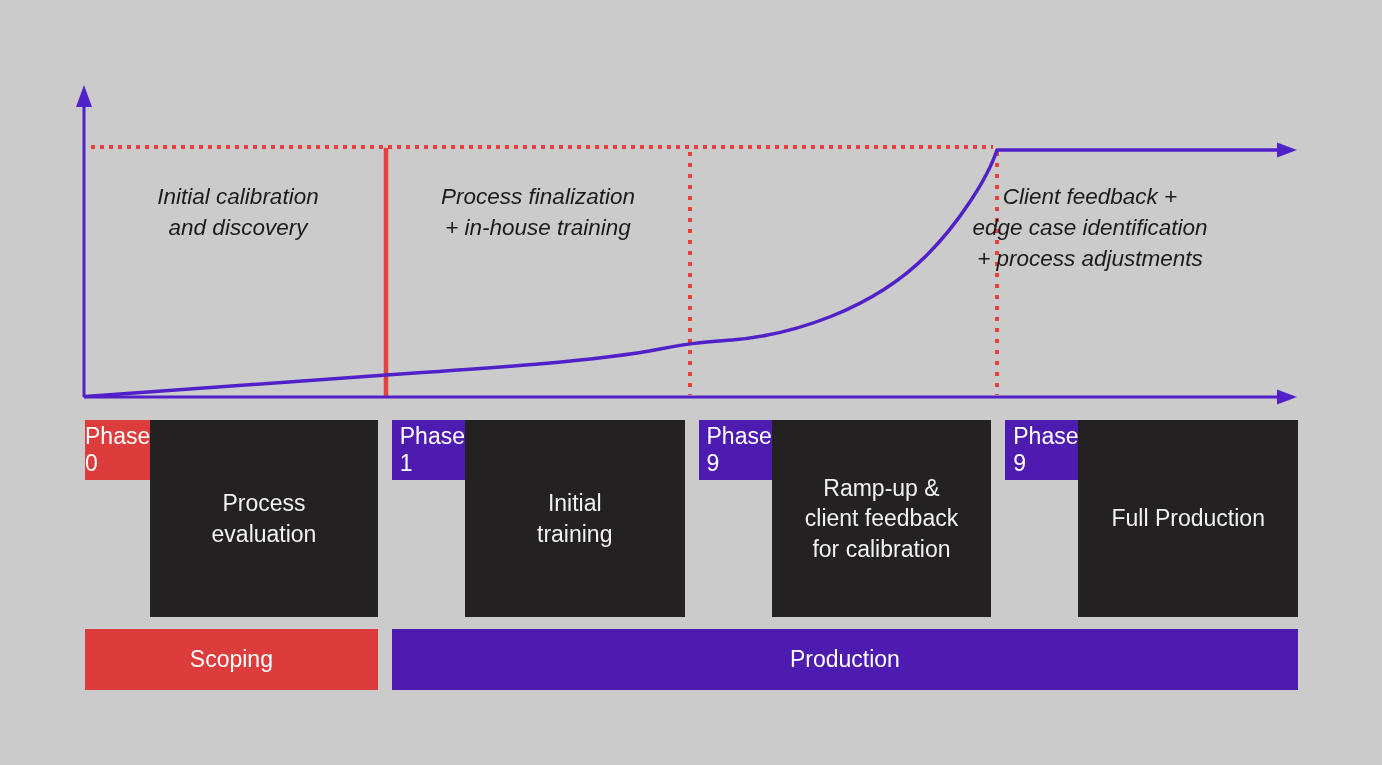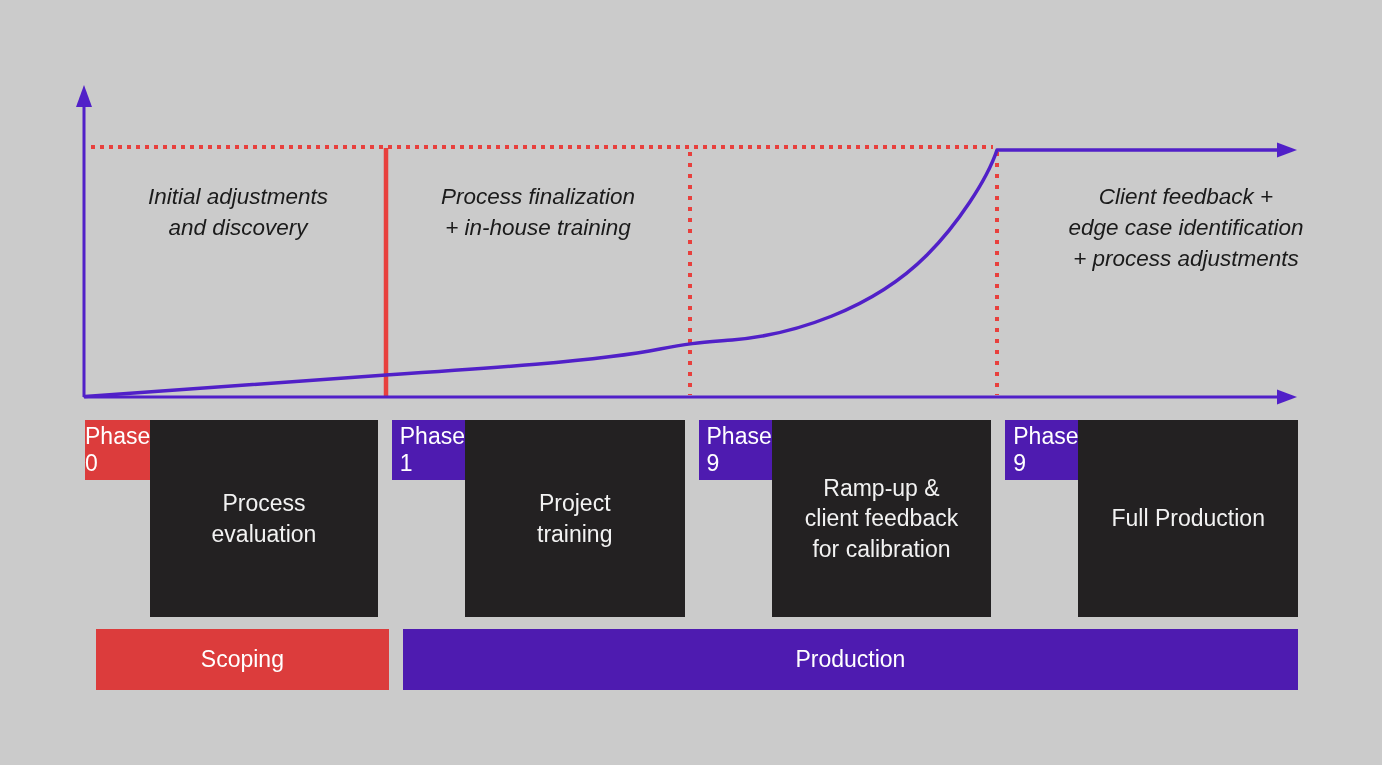--- a/index.html
+++ b/index.html
@@ -40,21 +40,21 @@
     font-style:italic;
     font-weight:500;
     font-size:22.5px;
     line-height:31px;
     color:var(--text-dark);
     letter-spacing:0px;
   }
   .rl-0{left:68px;}
   .rl-1{left:368px;}
   .rl-2{left:674px;}
-  .rl-3{left:1016px;}
+  .rl-3{left:920px;}
 
   
   .phase-row{
     position:absolute;left:85px;top:420px;
     width:1213px;height:197px;
     display:flex;gap:14px;
   }
   .phase-box{flex:1;display:flex;flex-direction:row;}
   .phase-header{
     height:60px;flex:0 0 60px;
@@ -73,21 +73,21 @@
   
   .timeline-row{
     position:absolute;left:85px;top:629px;
     width:1213px;height:61px;
     display:flex;gap:14px;
   }
   .timeline-bar{
     display:flex;align-items:center;justify-content:center;
     color:#ffffff;font-size:23px;font-weight:400;
   }
-  .bar-scoping{flex:0 0 292.75px;background:var(--red);margin-left:11px;}
+  .bar-scoping{flex:0 0 292.75px;background:var(--red);}
   .bar-production{flex:1;background:var(--purple);}
 </style>
 </head>
 <body>
 
 <div class="canvas">
 
   <svg class="chart-svg" width="1382" height="420" viewBox="0 0 1382 420">
 
     <line class="red-dot-h" x1="91" y1="147" x2="993" y2="147"></line>
@@ -107,37 +107,37 @@
     <path class="curve" d="M 85 396.5
              C 200 388, 300 381, 386 375
              C 480 369, 600 361, 660 349
              C 690 343, 702 342.5, 732 340
              C 792 335, 872 310, 927 255
              C 957 225, 987 180, 997 150
              L 1280 150"></path>
     <polygon class="arrowhead" points="1297,150 1277,142.5 1277,157.5"></polygon>
   </svg>
 
-  <div class="region-label rl-0">Initial adjustments
+  <div class="region-label rl-0">Initial calibration
 and discovery</div>
   <div class="region-label rl-1">Process finalization
 + in-house training</div>
   <div class="region-label rl-3">Client feedback +
 edge case identification
 + process adjustments</div>
 
   <div class="phase-row">
     <div class="phase-box">
       <div class="phase-header hdr-red">Phase 0</div>
       <div class="phase-body">Process
 evaluation</div>
     </div>
     <div class="phase-box">
       <div class="phase-header hdr-purple">Phase 1</div>
-      <div class="phase-body">Project
+      <div class="phase-body">Initial
 training</div>
     </div>
     <div class="phase-box">
       <div class="phase-header hdr-purple">Phase 9</div>
       <div class="phase-body">Ramp-up &amp;
 client feedback
 for calibration</div>
     </div>
     <div class="phase-box">
       <div class="phase-header hdr-purple">Phase 9</div>

